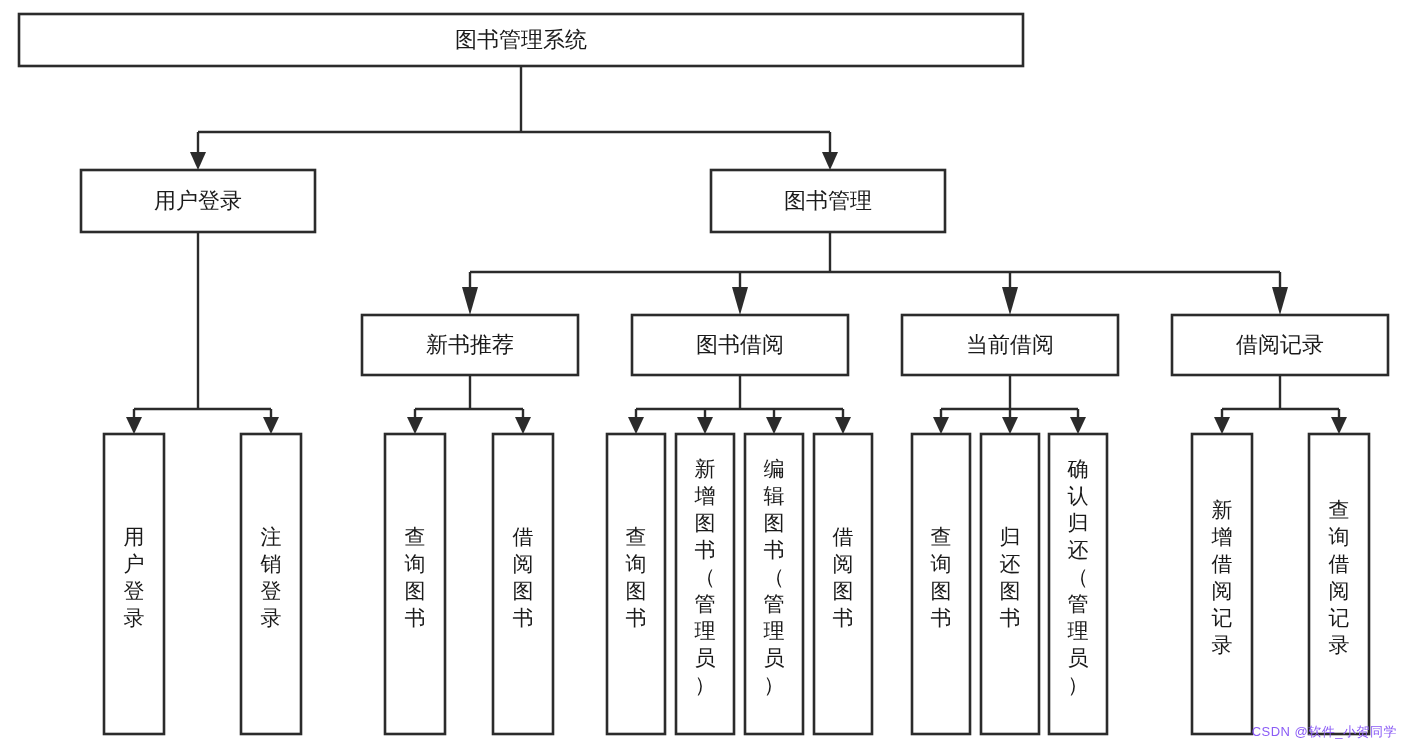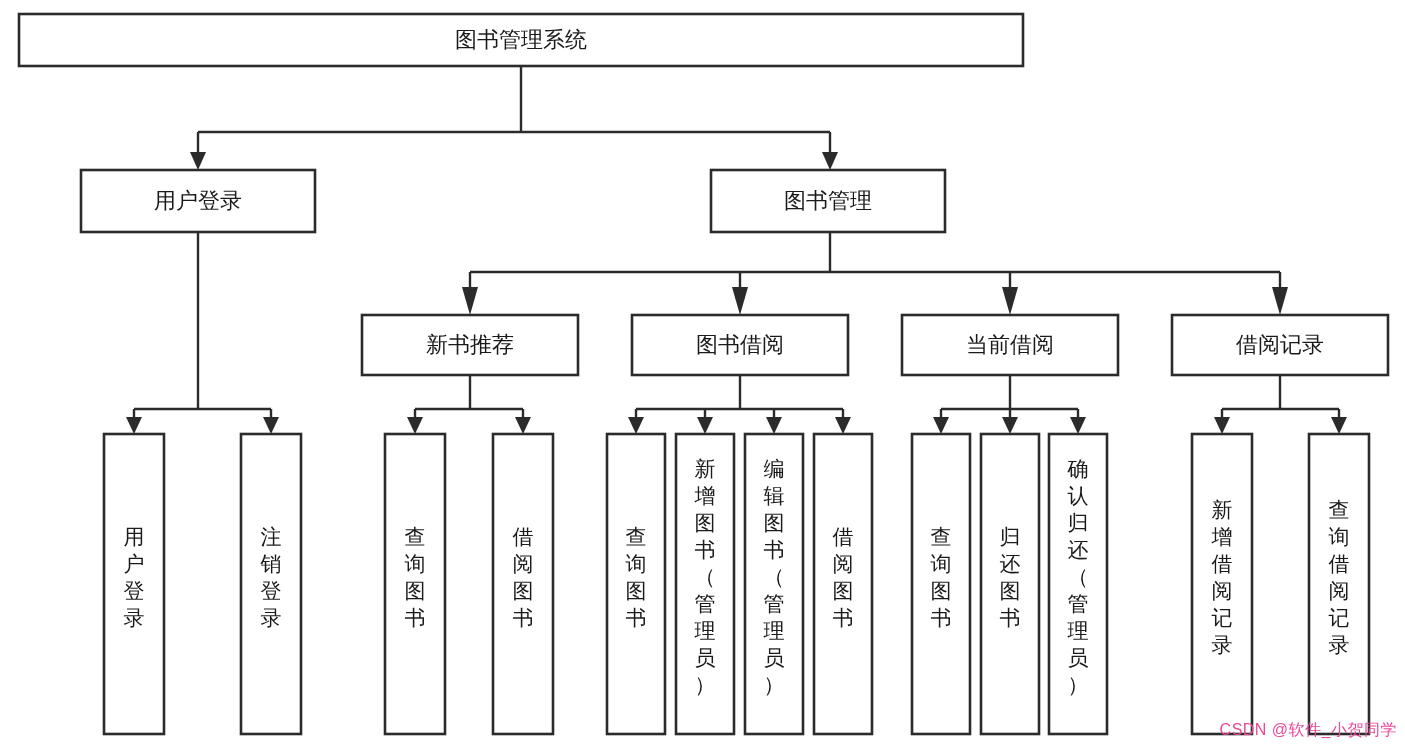--- a/index.html
+++ b/index.html
@@ -44,22 +44,22 @@
   }
   .arrow-head {
     fill: #2b2b2b;
     stroke: none;
   }
   .watermark {
     position: absolute;
     right: 8px;
     bottom: 6px;
     font-family: "Liberation Sans", "DejaVu Sans", sans-serif;
-    font-size: 16px;
-    color: #ec4899;
+    font-size: 13px;
+    color: #8b5cf6;
     white-space: nowrap;
     letter-spacing: 0.5px;
     pointer-events: none;
   }
 </style>
 </head>
 <body>
 
 <svg id="diagram" viewBox="0 0 1405 747" xmlns="http://www.w3.org/2000/svg">
 

